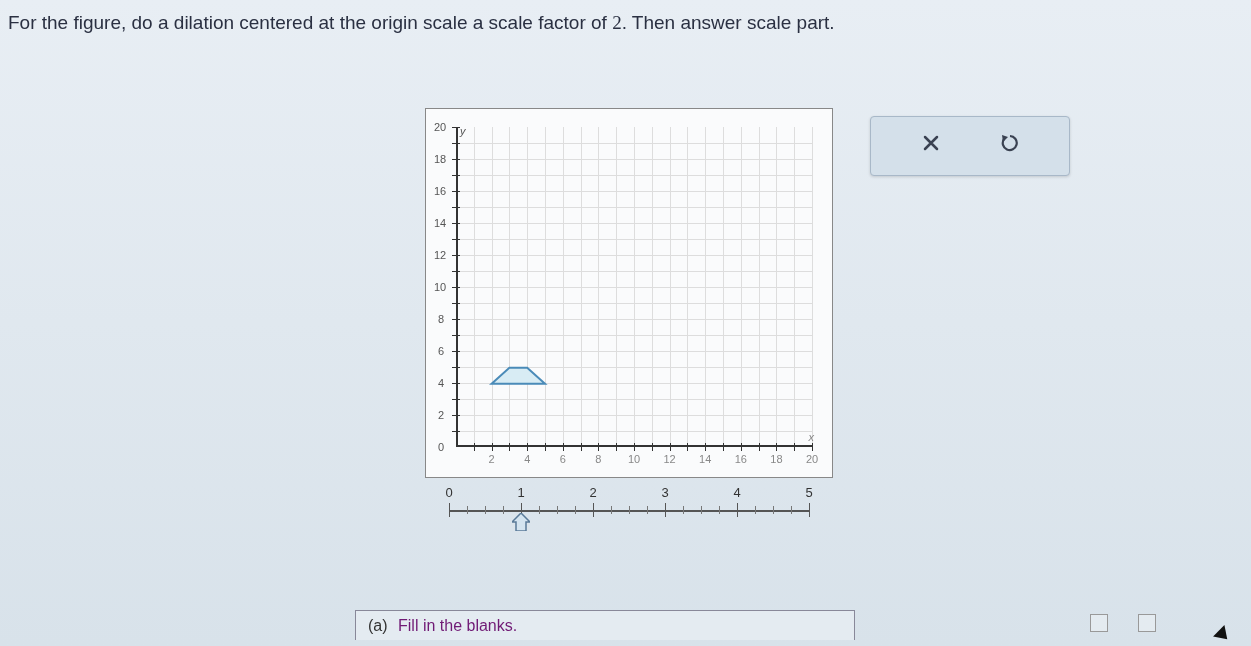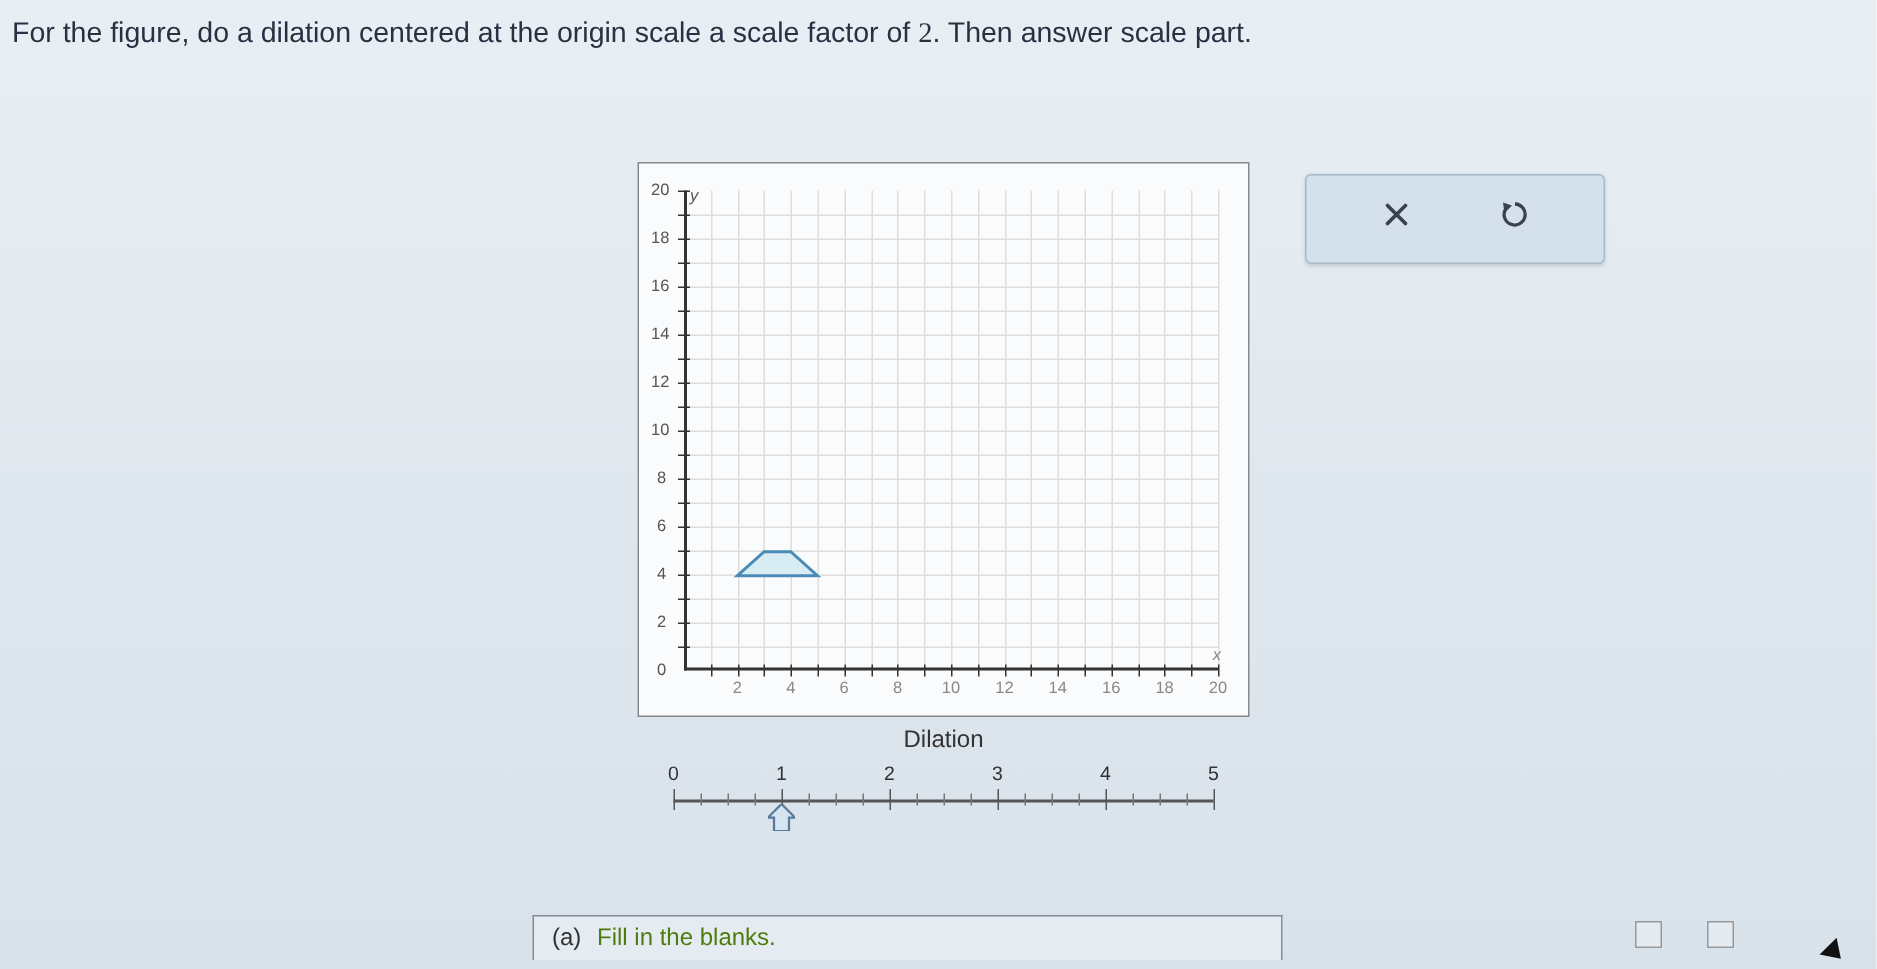--- a/index.html
+++ b/index.html
@@ -356,21 +356,20 @@
       <span class="x-label" style="left:100%;bottom:-18px;top:auto">20</span>
 
       <svg class="trapezoid" style="left:0;top:0;width:100%;height:100%;position:absolute;overflow:visible">
         <polygon points="10,80 15,75 20,75 25,80" style="fill:#d8ecf4;stroke:#4a8bb8;stroke-width:2" vector-effect="non-scaling-stroke" transform="scale(3.56,3.21)"></polygon>
       </svg>
     </div>
   </div>
 </div>
 
 <div class="dilation-section">
-  <div class="dilation-label">Dilation</div>
   <div class="slider-container">
     <div class="slider-track"></div>
     <span class="slider-num" style="left:10px">0</span>
     <span class="slider-num" style="left:82px">1</span>
     <span class="slider-num" style="left:154px">2</span>
     <span class="slider-num" style="left:226px">3</span>
     <span class="slider-num" style="left:298px">4</span>
     <span class="slider-num" style="left:370px">5</span>
     <div class="slider-tick-major" style="left:10px"></div>
     <div class="slider-tick-major" style="left:82px"></div>
@@ -414,21 +413,21 @@
       <svg width="22" height="22" viewBox="0 0 22 22">
           <path d="M11 4 A7 7 0 1 1 5 7" stroke="#3a4252" stroke-width="2.2" fill="none"></path>
           <polygon points="3,3 9,5 4,10" fill="#3a4252"></polygon>
         </svg>
     </span>
   </div>
 </div>
 
 <div class="part-a-box">
   <span>(a)</span>
-  <span style="color:#4d7c0f;margin-left:6px">Fill in the blanks.</span>
+  <span style="color:#701a75;margin-left:6px">Fill in the blanks.</span>
 </div>
 
 <div class="small-boxes">
   <div class="small-box"></div>
   <div class="small-box"></div>
 </div>
 
 <div class="cursor-arrow"></div>
 
 </body></html>

